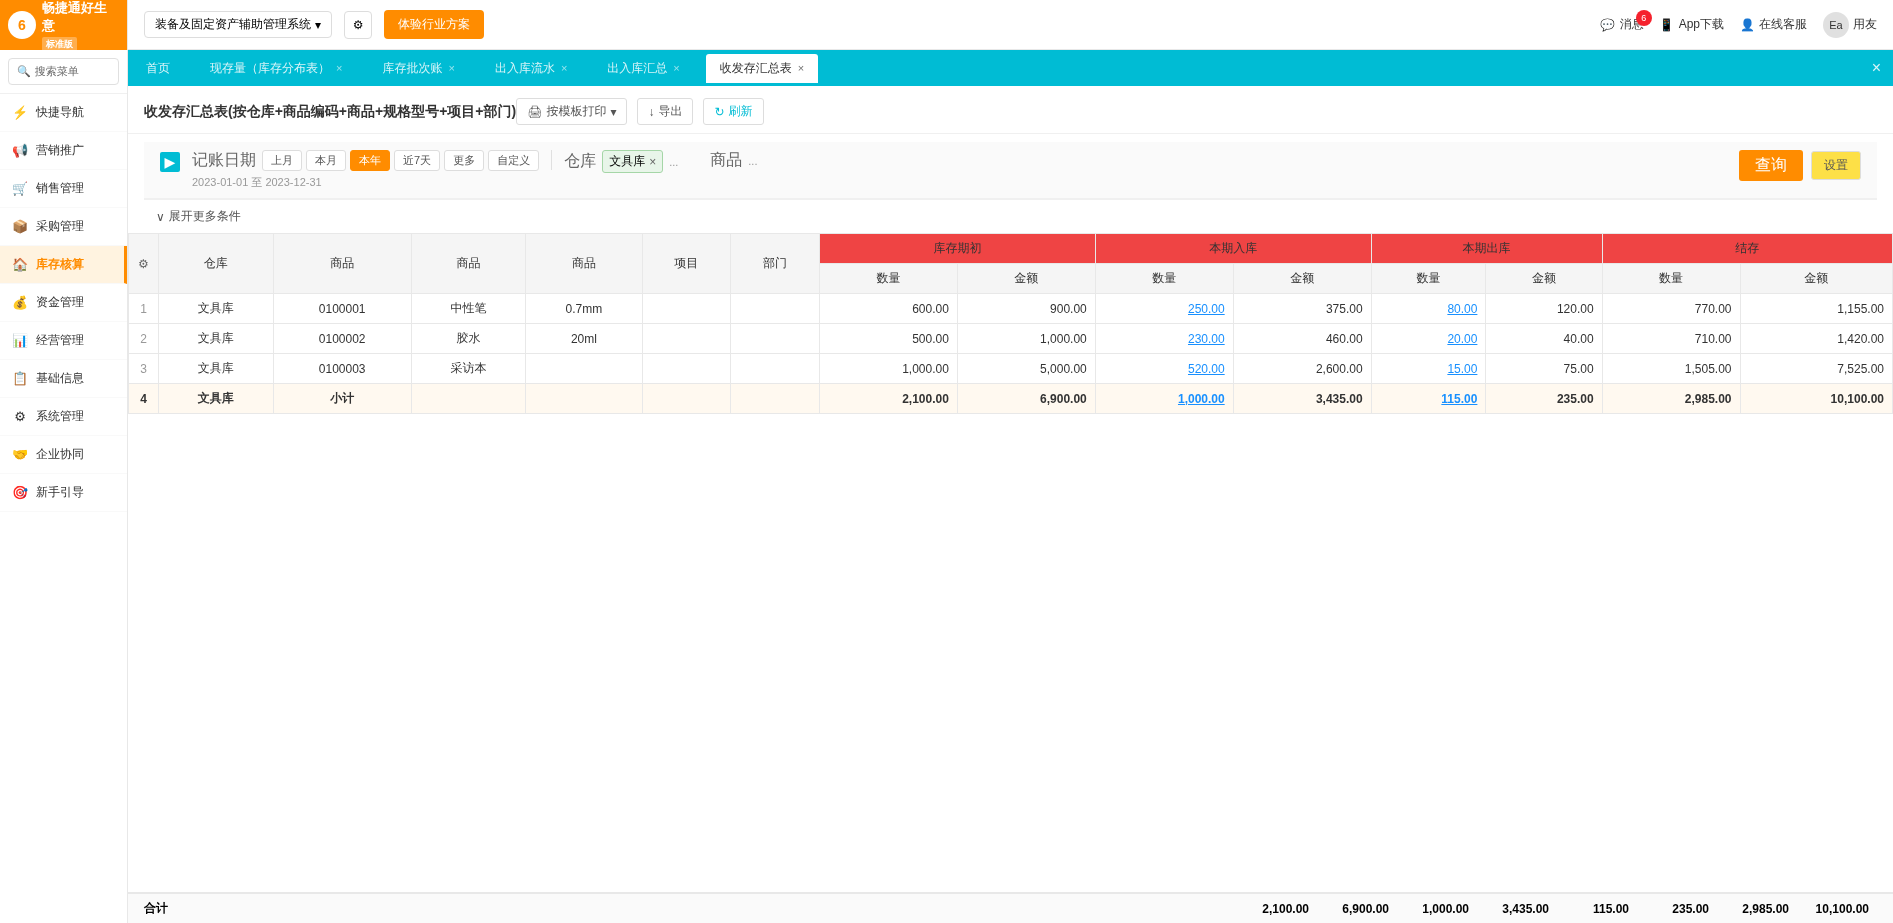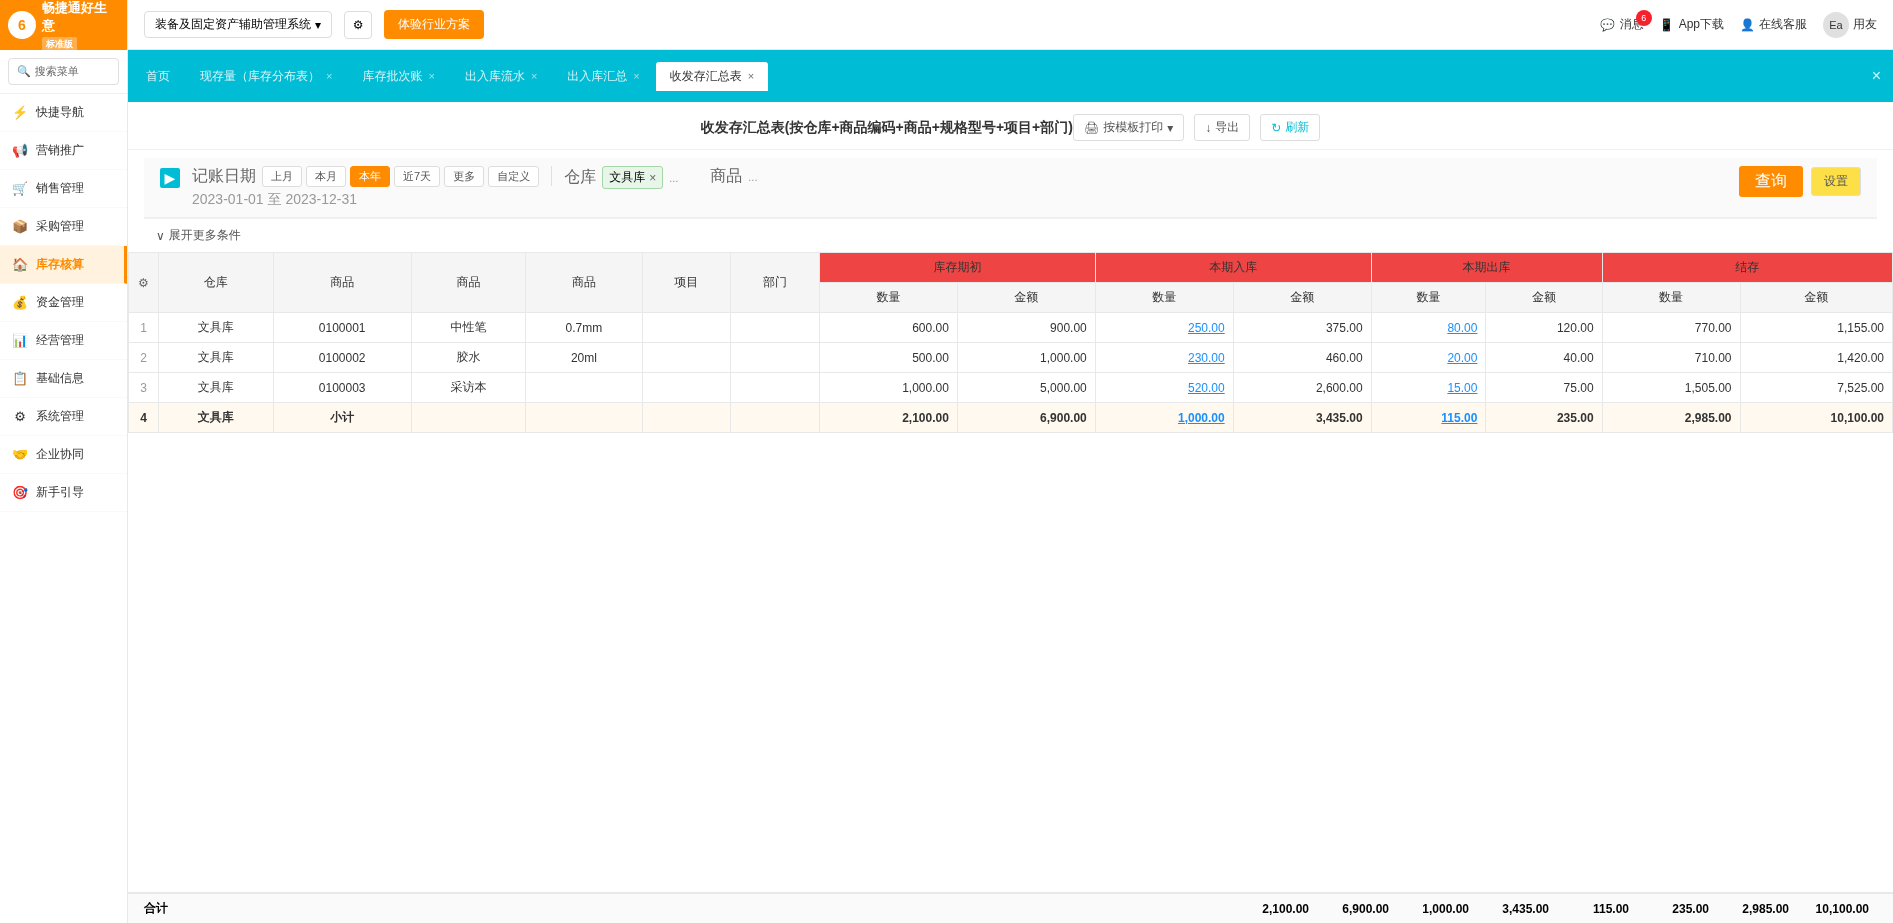--- a/index.html
+++ b/index.html
@@ -24,40 +24,40 @@
     .topbar { height: 50px; background: #fff; border-bottom: 1px solid #e8e8e8; display: flex; align-items: center; padding: 0 16px; gap: 12px; }
     .topbar-system-select { display: flex; align-items: center; gap: 4px; padding: 4px 10px; border: 1px solid #ddd; border-radius: 4px; cursor: pointer; font-size: 12px; }
     .topbar-gear { width: 28px; height: 28px; border: 1px solid #ddd; border-radius: 4px; display: flex; align-items: center; justify-content: center; cursor: pointer; }
     .topbar-trial-btn { background: #ff8c00; color: #fff; border: none; padding: 6px 14px; border-radius: 4px; cursor: pointer; font-size: 12px; }
     .topbar-right { display: flex; align-items: center; gap: 16px; }
     .topbar-icon-btn { display: flex; align-items: center; gap: 4px; cursor: pointer; color: #333; font-size: 12px; position: relative; }
     .badge { background: #f5222d; color: #fff; border-radius: 50%; width: 16px; height: 16px; display: flex; align-items: center; justify-content: center; font-size: 9px; position: absolute; top: -6px; right: -8px; }
     .avatar { width: 26px; height: 26px; background: #e0e0e0; border-radius: 50%; display: flex; align-items: center; justify-content: center; font-size: 11px; }
 
     
-    .tabs-bar { height: 52px; background: #00bcd4; display: flex; align-items: center; padding: 0 4px; gap: 2px; }
+    .tabs-bar { height: 36px; background: #00bcd4; display: flex; align-items: center; padding: 0 4px; gap: 12px; }
     .tab { padding: 6px 14px; cursor: pointer; font-size: 12px; color: rgba(255,255,255,0.85); display: flex; align-items: center; gap: 6px; border-radius: 3px 3px 0 0; white-space: nowrap; }
     .tab.active { background: #fff; color: #333; }
     .tab-close { font-size: 11px; opacity: 0.7; }
     .tabs-close-all { margin-left: auto; color: rgba(255,255,255,0.85); cursor: pointer; padding: 0 8px; font-size: 16px; }
 
     
     .content { flex: 1; background: #fff; overflow: hidden; display: flex; flex-direction: column; }
 
     
-    .page-header { padding: 12px 16px 8px; border-bottom: 1px solid #f0f0f0; display: flex; align-items: center; justify-content: center; }
+    .page-header { padding: 12px 16px 8px; border-bottom: 1px solid #f0f0f0; display: flex; align-items: center; justify-content: flex-start; }
     .page-title { font-size: 14px; font-weight: bold; color: #333; }
     .page-actions { display: flex; align-items: center; gap: 10px; }
     .action-btn { padding: 4px 10px; border: 1px solid #ddd; border-radius: 3px; cursor: pointer; background: #fff; font-size: 12px; display: flex; align-items: center; gap: 4px; color: #555; }
     .refresh-btn { color: #00bcd4; }
     .filter-label { color: #666; font-size: 16px; white-space: nowrap; }
     .date-btns { display: flex; align-items: center; gap: 4px; }
     .date-btn { padding: 2px 8px; border: 1px solid #ddd; border-radius: 3px; cursor: pointer; background: #fff; font-size: 11px; color: #555; }
     .date-btn.active { background: #ff8c00; color: #fff; border-color: #ff8c00; }
-    .date-range { font-size: 14px; color: #999; margin-top: 2px; }
+    .date-range { font-size: 11px; color: #999; margin-top: 2px; }
     .filter-divider { width: 1px; height: 20px; background: #e0e0e0; }
     .warehouse-tag { display: flex; align-items: center; gap: 4px; background: #e8f5e9; border: 1px solid #a5d6a7; border-radius: 3px; padding: 2px 6px; font-size: 12px; }
     .warehouse-tag-close { cursor: pointer; color: #666; }
     .filter-more { color: #999; font-size: 11px; cursor: pointer; }
     .query-btn { background: #ff8c00; color: #fff; border: none; padding: 5px 16px; border-radius: 3px; cursor: pointer; font-size: 16px; }
     .settings-btn { background: #fde047; color: #555; border: 1px solid #ddd; padding: 5px 12px; border-radius: 3px; cursor: pointer; font-size: 12px; }
     .expand-btn { display: flex; align-items: center; gap: 4px; color: #555; font-size: 12px; cursor: pointer; padding: 4px 8px; }
     .expand-section { text-align: center; padding: 4px; border-top: 1px solid #f0f0f0; }
 
     

